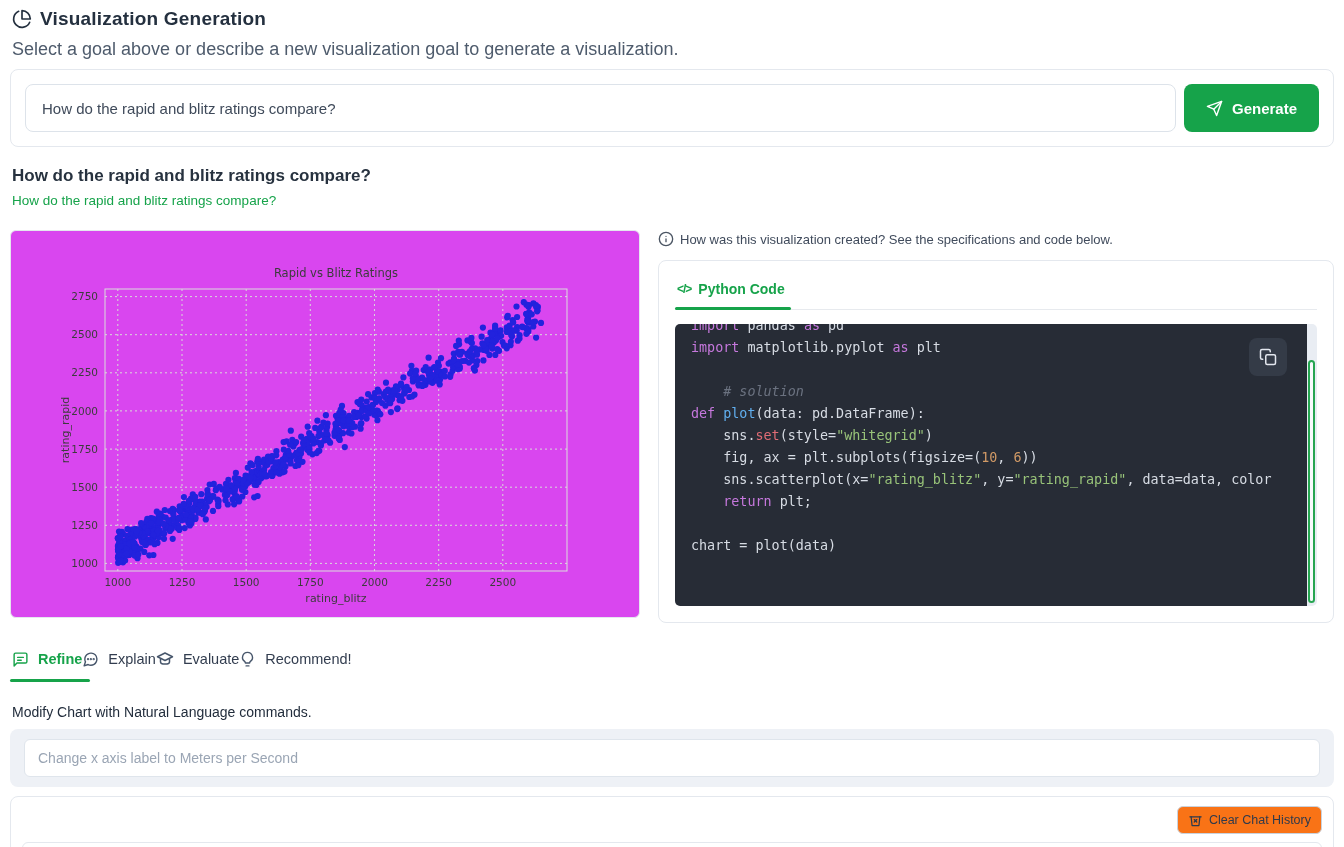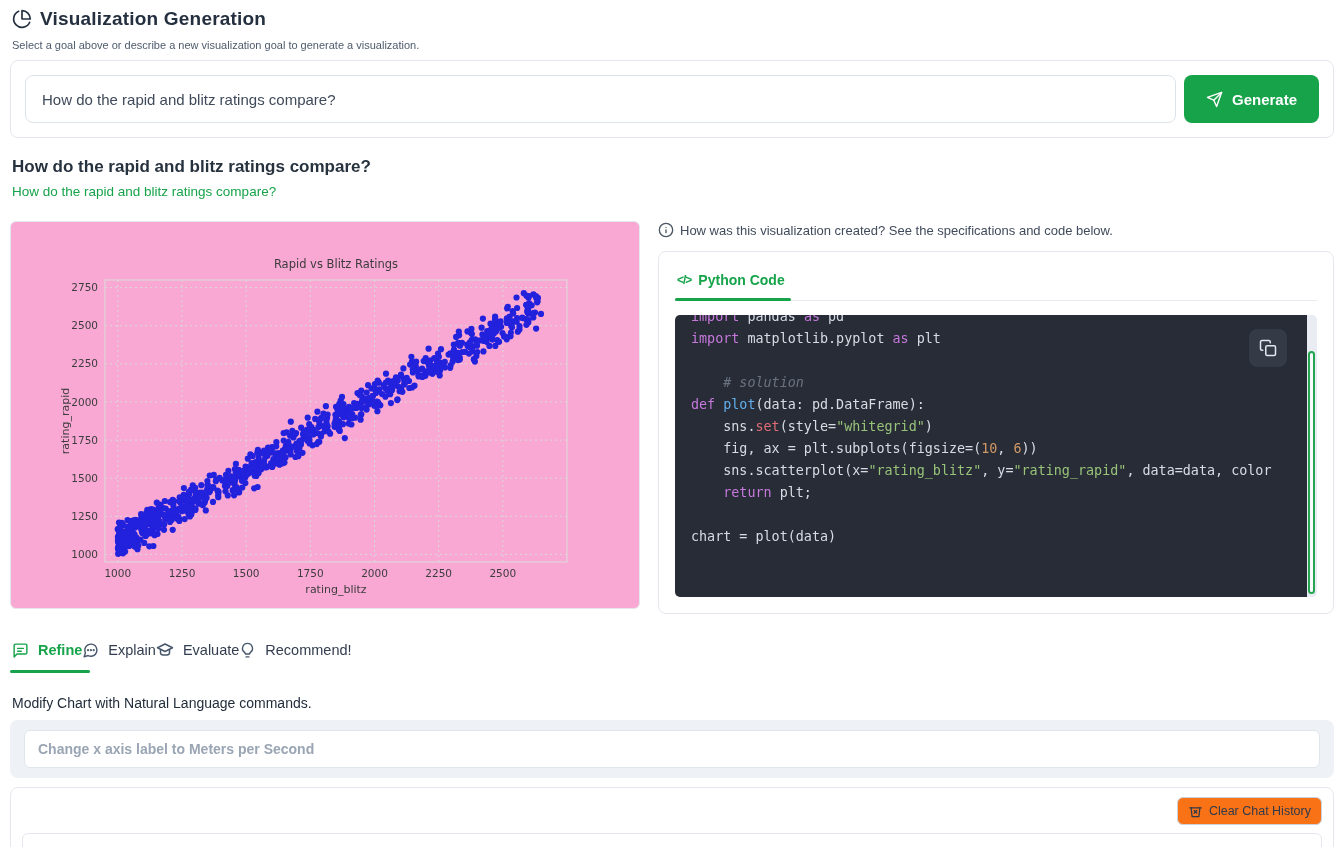--- a/index.html
+++ b/index.html
@@ -3,41 +3,41 @@
 <meta charset="utf-8">
 <style>
   * { box-sizing: border-box; margin: 0; padding: 0; }
   html,body { width:1344px; height:847px; overflow:hidden; background:#fff;
     font-family:"Liberation Sans", sans-serif; color:#2c3749; }
   .page { padding: 8px 10px 0; }
 
   
   .hdr { display:flex; align-items:center; gap:8px; margin-left:2px; }
   .hdr h1 { font-size:19px; font-weight:bold; color:#24303f; letter-spacing:.2px; }
-  .subtitle { font-size:11px; color:#4e5b6c; margin:9px 0 8px 2px; }
+  .subtitle { font-size:18px; color:#4e5b6c; margin:9px 0 8px 2px; }
 
   
   .query-panel { margin-top:9px; border:1px solid #e4e8ee; border-radius:8px;
     padding:14px; display:flex; gap:8px; }
   .query-input { flex:1; height:48px; border:1px solid #dde3ea; border-radius:8px;
     padding:0 16px; font-size:15px; color:#3f4a5a; outline:none;
     font-family:"Liberation Sans", sans-serif; }
   .gen-btn { width:135px; height:48px; background:#16a34a; color:#fff; border:none;
     border-radius:8px; font-size:15px; font-weight:bold; display:flex;
     align-items:center; justify-content:center; gap:9px; cursor:pointer;
     font-family:"Liberation Sans", sans-serif; }
 
   .goal-h { margin:19px 0 0 2px; font-size:17px; font-weight:bold; color:#27323f; }
   .goal-link { display:inline-block; margin:7px 0 0 2px; font-size:13.5px;
     color:#16a34a; text-decoration:none; }
 
   
   .main-row { display:flex; gap:18px; margin-top:21px; align-items:flex-start; }
   .chart-card { width:630px; height:388px; border:1px solid #e4e8ee;
-    border-radius:6px; background:#f9a8d4; flex:none; }
+    border-radius:6px; background:#d946ef; flex:none; }
   .right-col { flex:1; min-width:0; }
   .info-row { display:flex; align-items:center; gap:6px; color:#404b5c;
     font-size:13px; margin-top:1px; }
   .code-card { margin-top:13px; border:1px solid #e4e8ee; border-radius:8px;
     padding:14px 16px 16px; }
   .code-tabs { border-bottom:1px solid #e7eaee; display:flex; }
   .code-tab { display:flex; align-items:center; gap:7px; padding:6px 2px 12px;
     position:relative; cursor:pointer; }
   .code-tab .angle { color:#16a34a; font-size:12px; font-weight:bold; letter-spacing:-1px; }
   .code-tab .lbl { color:#16a34a; font-size:14px; font-weight:bold; }
@@ -67,21 +67,21 @@
     font-size:14.5px; color:#323d4f; position:relative; cursor:pointer; }
   .tab.active { color:#16a34a; font-weight:bold; }
   .tab.active::after { content:""; position:absolute; left:-2px; right:-8px;
     bottom:0; height:3px; background:#16a34a; border-radius:2px; }
 
   .modify-txt { margin:22px 0 0 2px; font-size:14px; color:#222d3c; }
 
   .nl-box { margin-top:9px; background:#eef1f6; border-radius:8px; padding:10px 14px; }
   .nl-input { width:100%; height:38px; background:#fff; border:1px solid #dfe5ec;
     border-radius:6px; padding:0 13px; font-size:14px; color:#3f4a5a; outline:none;
-    font-family:"Liberation Sans", sans-serif;font-weight:bold; }
+    font-family:"Liberation Sans", sans-serif; }
   .nl-input::placeholder { color:#9aa5b4; }
 
   .history-box { margin-top:9px; border:1px solid #e4e8ee; border-radius:8px;
     padding:9px 11px 12px; }
   .history-toolbar { display:flex; justify-content:flex-end; }
   .clear-btn { display:flex; align-items:center; gap:6px; height:28px; padding:0 10px;
     background:#f97316; border:1px solid #c9d2dd; border-radius:6px; font-size:12.5px;
     color:#2f3a4c; cursor:pointer; font-family:"Liberation Sans", sans-serif; }
   .history-item { margin-top:8px; border:1px solid #e4e8ee; border-radius:6px;
     padding:11px 16px; font-size:13px; color:#3b4759; }

